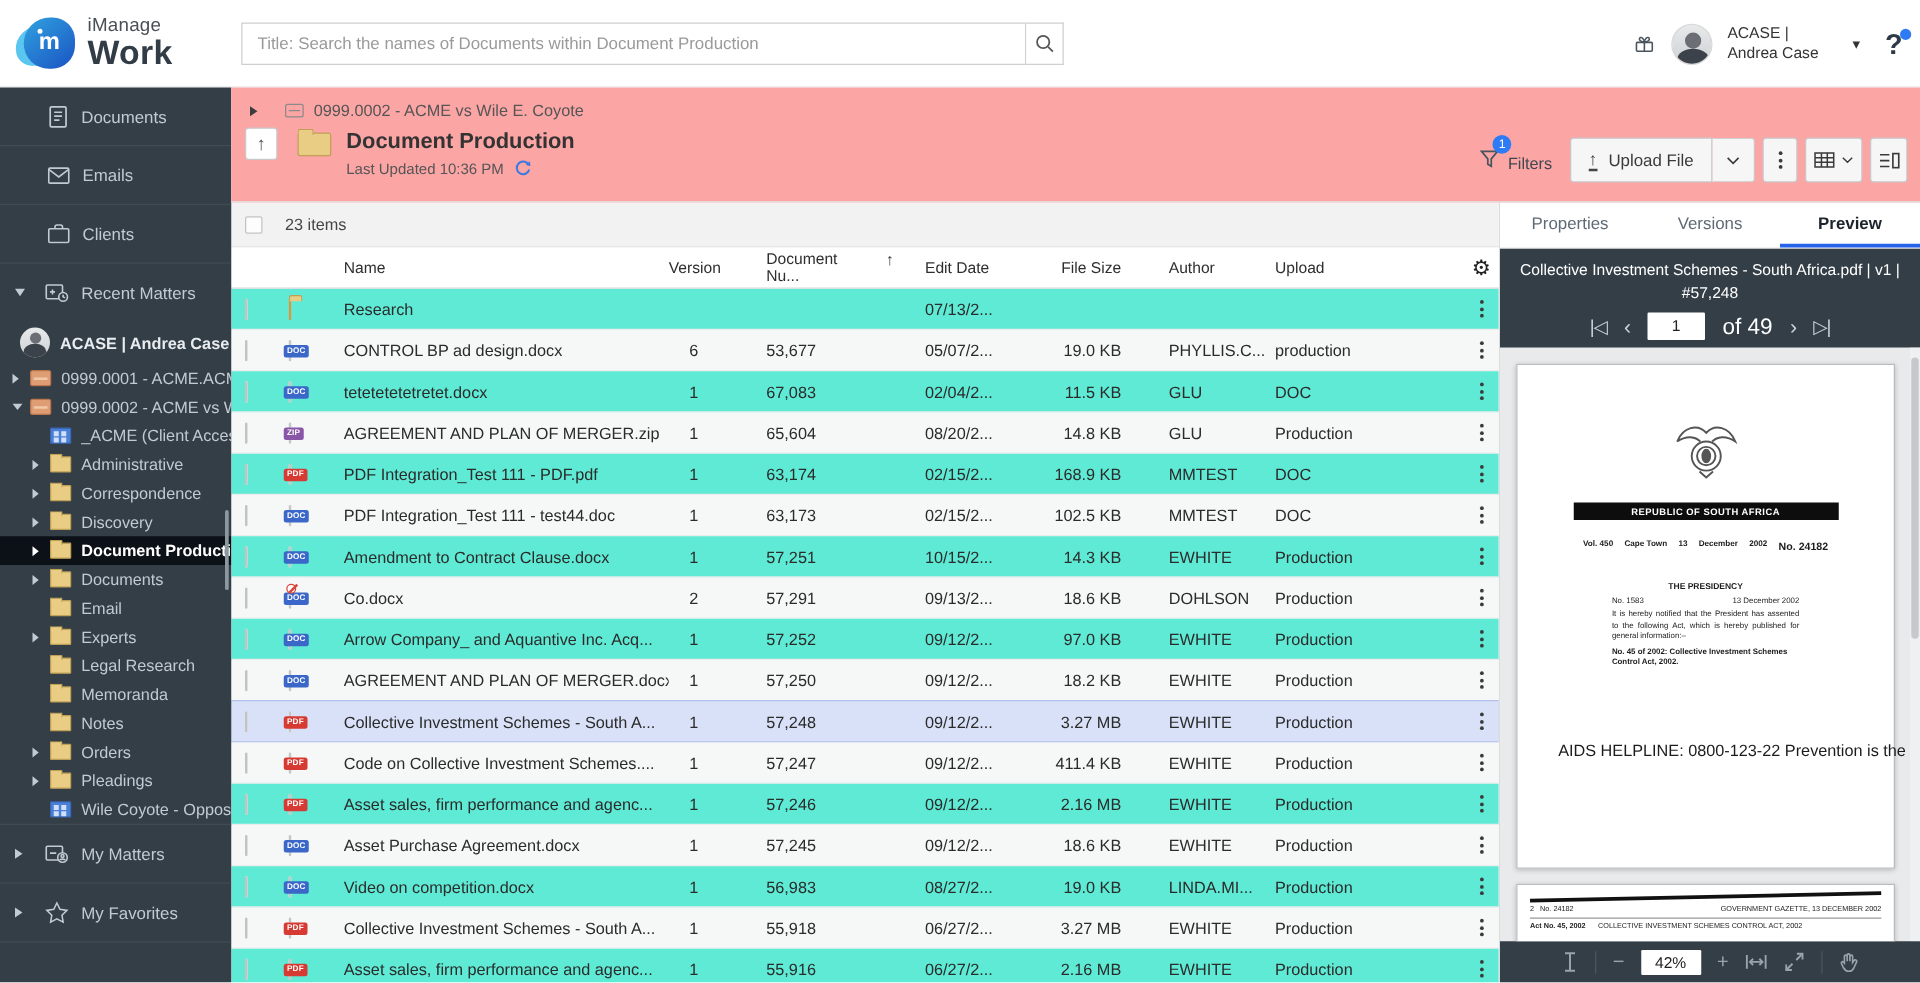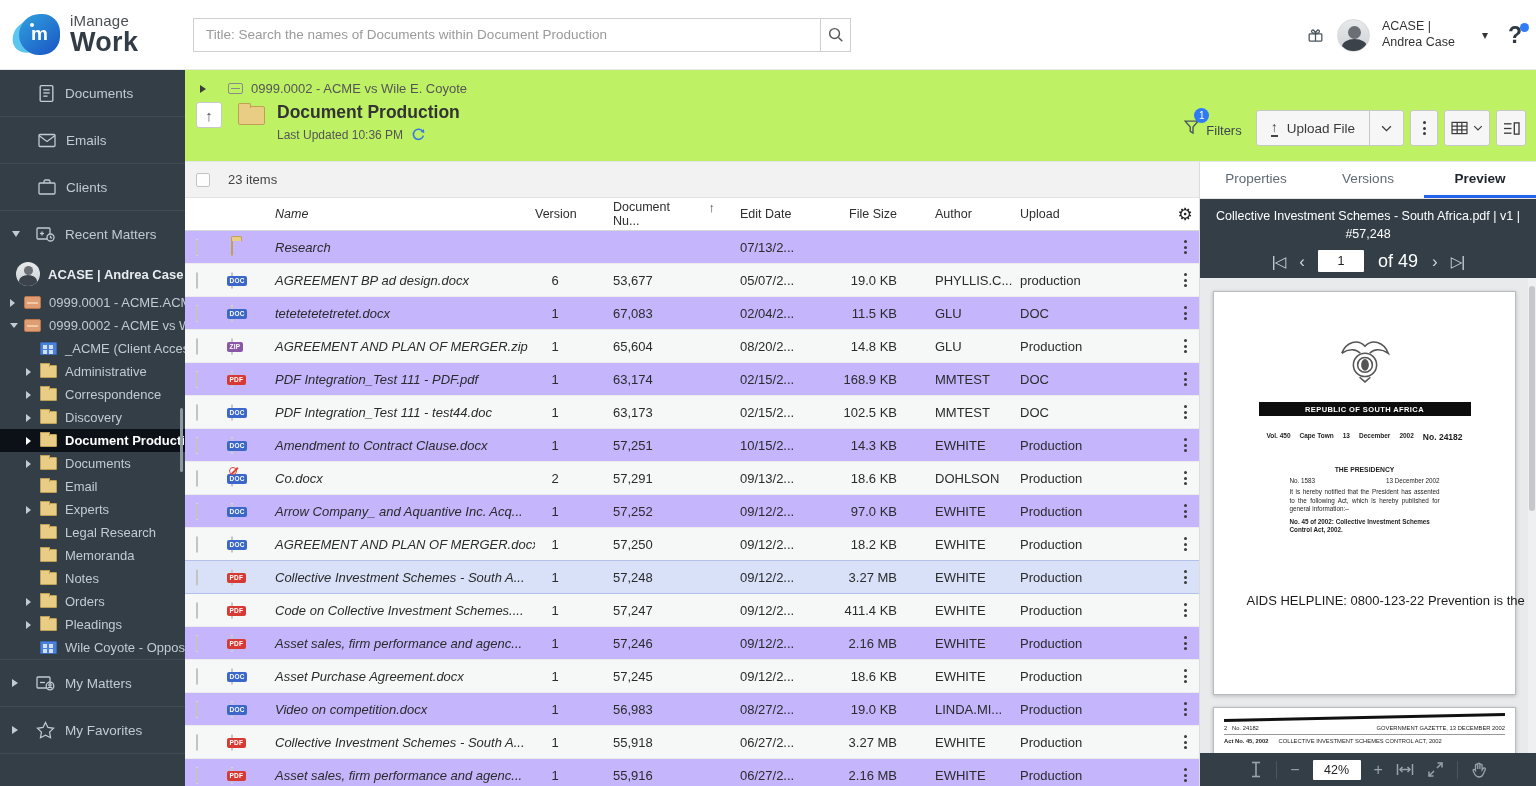--- a/index.html
+++ b/index.html
@@ -65,21 +65,21 @@
   .type-matter .tree-icon::before { content:""; position:absolute; left:2px; right:2px; top:5px; height:2px; background:#f2c9a8; }
   .type-workspace .tree-icon { background:#4b80d8; border:1px solid #3a66b4; border-radius:1px; }
   .type-workspace .tree-icon::before { content:""; position:absolute; left:2px; top:2px; width:4px; height:4px; background:#cfe0f8; box-shadow:6px 0 0 #cfe0f8, 0 5px 0 #cfe0f8, 6px 5px 0 #cfe0f8; }
   .tree-item.selected { background:#0c1117; color:#fff; font-weight:bold; }
   .tree-item.selected.arrow-right .arr .t { border-left-color:#fff; }
   .side-sep { height:0; border-top:1px solid #414b54; }
   .side-scroll { position:absolute; right:2px; top:338px; width:3px; height:64px; background:#8d97a0; border-radius:2px; }
 
   
   .content { flex:1; display:flex; flex-direction:column; min-width:0; }
-  .chead { height:92px; position:relative; border-bottom:1px solid #e5e5e5; background:#bef264; }
+  .chead { height:92px; position:relative; border-bottom:1px solid #e5e5e5; background:#fca5a5; }
   .crumb { display:flex; align-items:center; padding:11px 0 0 15px; }
   .crumb .tri { width:0; height:0; border-top:4.5px solid transparent; border-bottom:4.5px solid transparent; border-left:6px solid #3c3c3c; cursor:pointer; }
   .crumb .micon { width:15px; height:11px; border:1px solid #8a8a8a; border-radius:2px; margin-left:22px; position:relative; }
   .crumb .micon::before { content:""; position:absolute; left:2px; right:2px; top:4px; height:1px; background:#8a8a8a; }
   .crumb .txt { margin-left:8px; font-size:13px; color:#555; cursor:pointer; }
   .folderline { display:flex; align-items:flex-start; padding:6px 0 0 11px; }
   .upbtn { width:26px; height:26px; border:1px solid #c9c9c9; border-radius:3px; background:#fff; color:#555; font-size:15px; display:flex; align-items:center; justify-content:center; cursor:pointer; }
   .bigfolder { width:27px; height:19px; background:#e9cd85; border:1px solid #bfa055; border-radius:2px; position:relative; margin:4px 0 0 16px; }
   .bigfolder::before { content:""; position:absolute; left:-1px; top:-4px; width:11px; height:4px; background:#e9cd85; border:1px solid #bfa055; border-bottom:none; border-radius:2px 2px 0 0; }
   .ftitle { margin-left:12px; }
@@ -102,27 +102,27 @@
 
   .cbody { display:flex; height:624px; }
   .listarea { width:1015px; flex:none; display:flex; flex-direction:column; border-right:1px solid #dcdcdc; }
   .itemsbar { height:36px; background:#f2f2f2; border-bottom:1px solid #e2e2e2; display:flex; align-items:center; flex:none; }
   .itemsbar .checkbox { margin-left:11px; }
   .itemsbar .txt { margin-left:18px; font-size:13px; color:#444; }
   .checkbox { width:14px; height:14px; border:1px solid #c3c3c3; border-radius:2px; background:#fdfdfd; flex:none; cursor:pointer; }
 
   .thead { height:33px; display:flex; align-items:center; border-bottom:1px solid #d8d8d8; font-size:12.5px; color:#2e2e2e; flex:none; background:#fff; }
   .trows { flex:1; overflow:hidden; }
-  .trow { height:33px; display:flex; align-items:center; border-bottom:1px solid #ececec; font-size:13px; color:#2b2b2b; background:#c4b5fd; cursor:pointer; }
+  .trow { height:33px; display:flex; align-items:center; border-bottom:1px solid #ececec; font-size:13px; color:#2b2b2b; background:#5eead4; cursor:pointer; }
   .trow:nth-child(even) { background:#f6f7f7; }
   .trow.selected { background:#d9e1f8; border-bottom-color:#b3c0e9; box-shadow:0 -1px 0 #b3c0e9; }
   .cell { flex:none; }
   .c-check { width:40px; padding-left:11px; }
   .c-icon { width:36px; padding-left:6px; }
-  .c-name { width:274px; padding-left:14px; white-space:nowrap; overflow:hidden;font-style:italic; }
+  .c-name { width:274px; padding-left:14px; white-space:nowrap; overflow:hidden; }
   .c-ver { width:40px; text-align:center; }
   .c-num { width:140px; padding-left:38px; }
   .c-date { width:110px; padding-left:25px; }
   .c-size { width:72px; text-align:right; }
   .c-author { width:118px; padding-left:38px; white-space:nowrap; overflow:hidden; }
   .c-class { width:130px; padding-left:5px; }
   .c-spacer { width:25px; }
   .c-menu { width:30px; display:flex; justify-content:center; }
   .thead .c-name { padding-left:14px; }
   .thead .c-num { display:flex; align-items:flex-start; gap:26px; }
@@ -533,21 +533,21 @@
                   <i></i>
                   <i></i>
                   <i></i>
                 </span>
               </span>
             </div>
 
             <div class="trow type-doc">
               <span class="cell c-check"><span class="checkbox"></span></span>
               <span class="cell c-icon"><span class="ficon"><i class="fbadge">DOC</i></span></span>
-              <span class="cell c-name">AGREEMENT BP ad design.docx</span>
+              <span class="cell c-name">CONTROL BP ad design.docx</span>
               <span class="cell c-ver">6</span>
               <span class="cell c-num">53,677</span>
               <span class="cell c-date">05/07/2...</span>
               <span class="cell c-size">19.0 KB</span>
               <span class="cell c-author">PHYLLIS.C...</span>
               <span class="cell c-class">production</span>
               <span class="cell c-spacer"></span>
               <span class="cell c-menu">
                 <span class="kebab">
                   <i></i>

